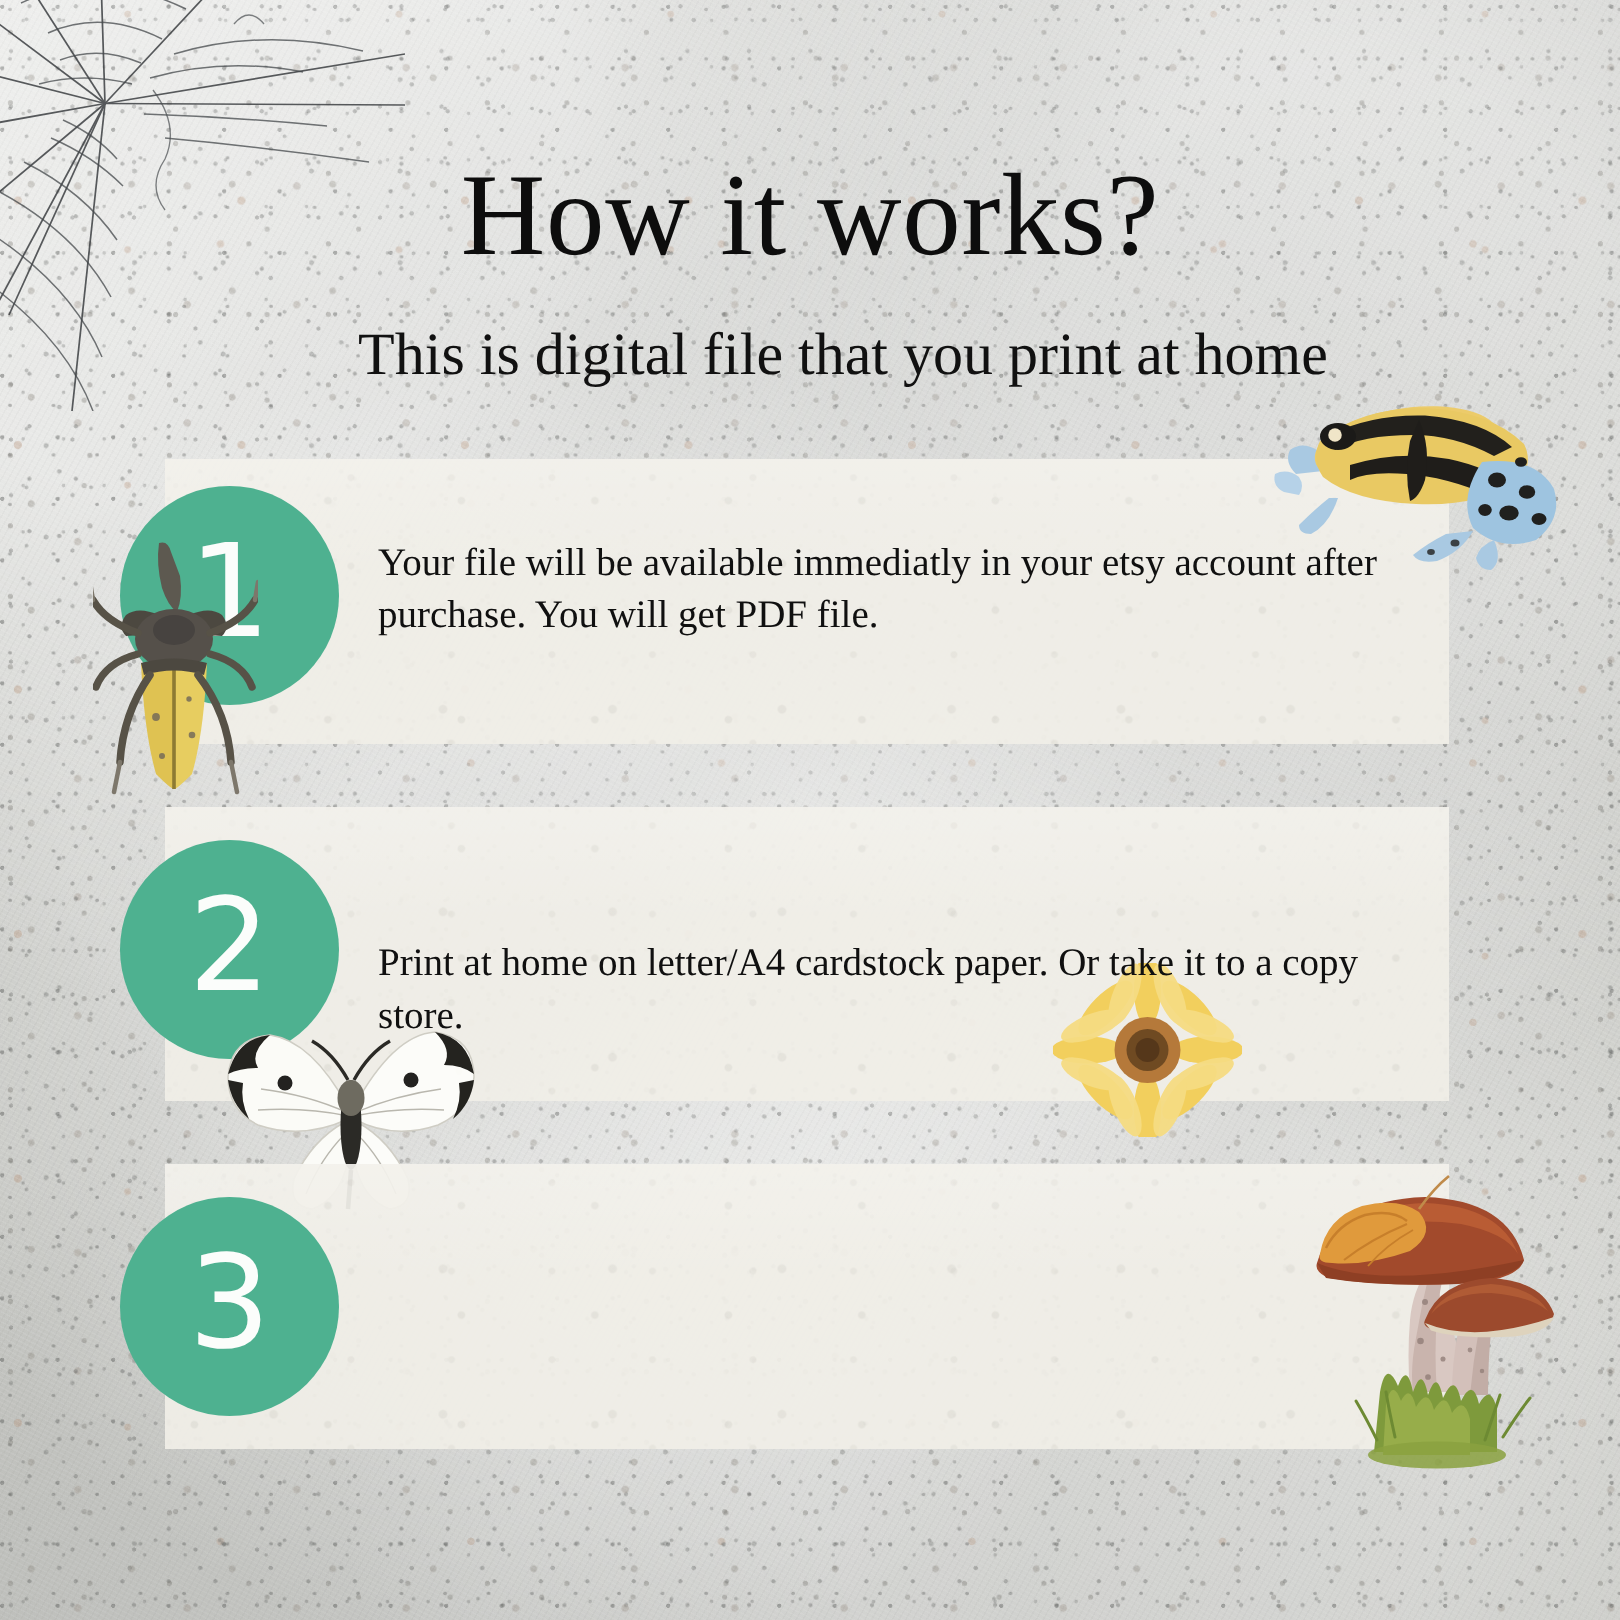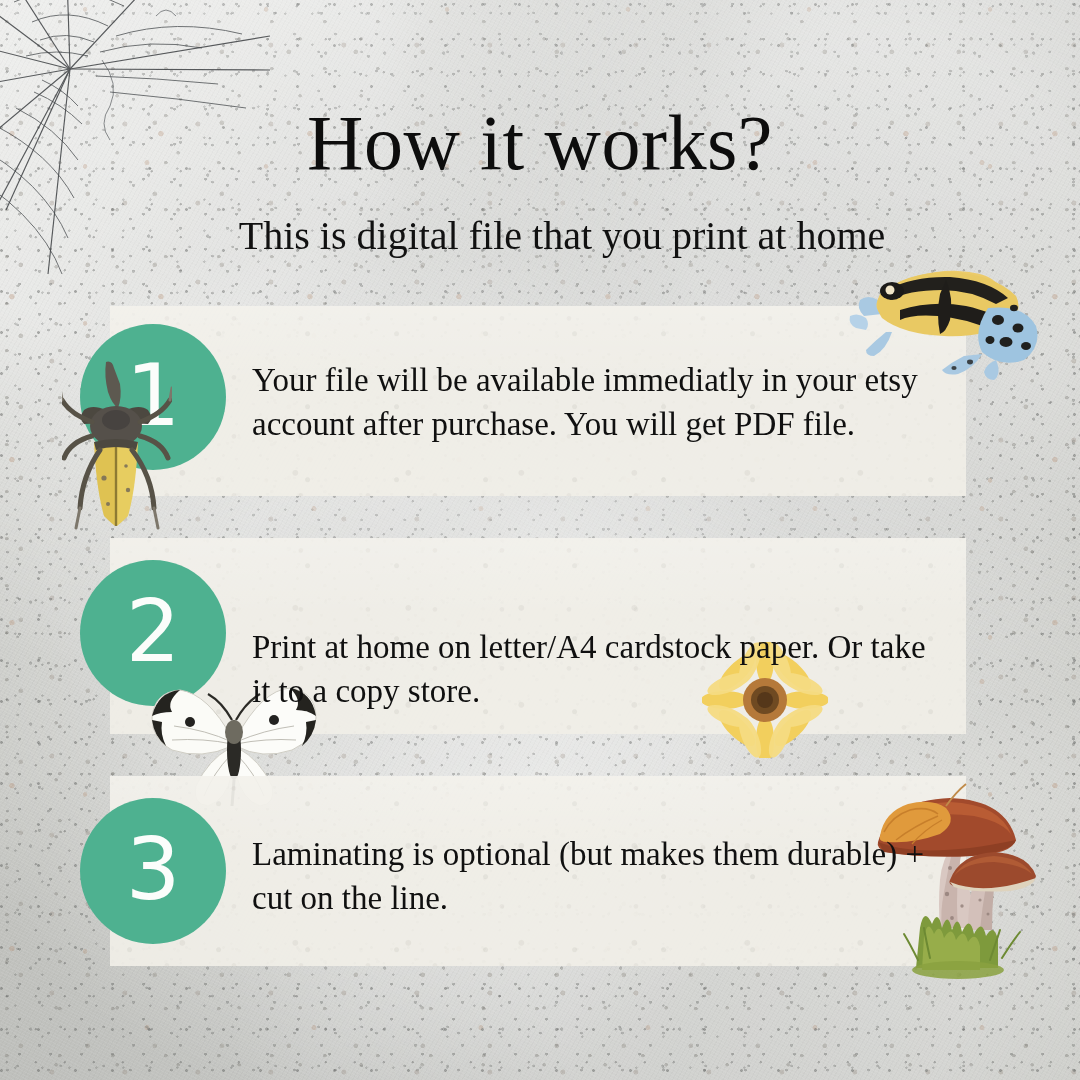--- a/index.html
+++ b/index.html
@@ -104,21 +104,21 @@
   .circle-3{top:798px;}
   .circle span{
     font-family:"DejaVu Sans", sans-serif;
     font-size:86px;line-height:1;color:#fbfdfb;font-weight:400;
     letter-spacing:0;display:block;transform:translateY(-2px);
   }
 
   .steptext{
     position:absolute;left:252px;width:700px;
     font-family:"Liberation Serif", serif;
-    font-size:33px;line-height:1.34;color:#101010;
+    font-size:26px;line-height:1.34;color:#101010;
   }
   .steptext-1{top:358px;}
   .steptext-2{top:597px;margin-top:28px;}
   .steptext-3{top:832px;}
 
   
   .crit{position:absolute;pointer-events:none;}
   .frog{left:846px;top:250px;width:196px;height:132px;}
   .beetle{left:62px;top:358px;width:110px;height:176px;}
   .butterfly{left:146px;top:676px;width:176px;height:136px;}
@@ -358,15 +358,14 @@
       <g stroke="#6d8a33" stroke-width="2" fill="none" stroke-linecap="round">
         <path d="M56 178 Q48 162 42 152"></path>
         <path d="M140 176 Q150 160 158 150"></path>
         <path d="M68 176 Q64 158 62 146"></path>
         <path d="M128 178 Q134 160 138 148"></path>
       </g>
       <ellipse cx="96" cy="188" rx="46" ry="9" fill="#8aa13f" opacity=".85"></ellipse>
     </g>
   </svg>
 
-  <div class="steptext steptext-3">Laminating is optional (but makes them durable) + cut on the line.</div>
 
 </div>
 
 </body></html>

